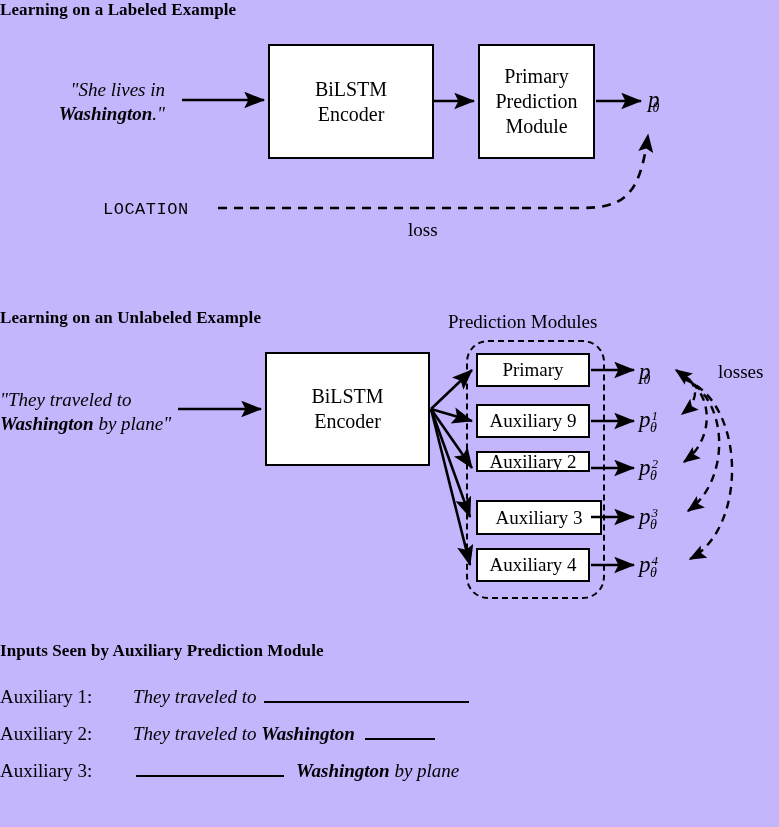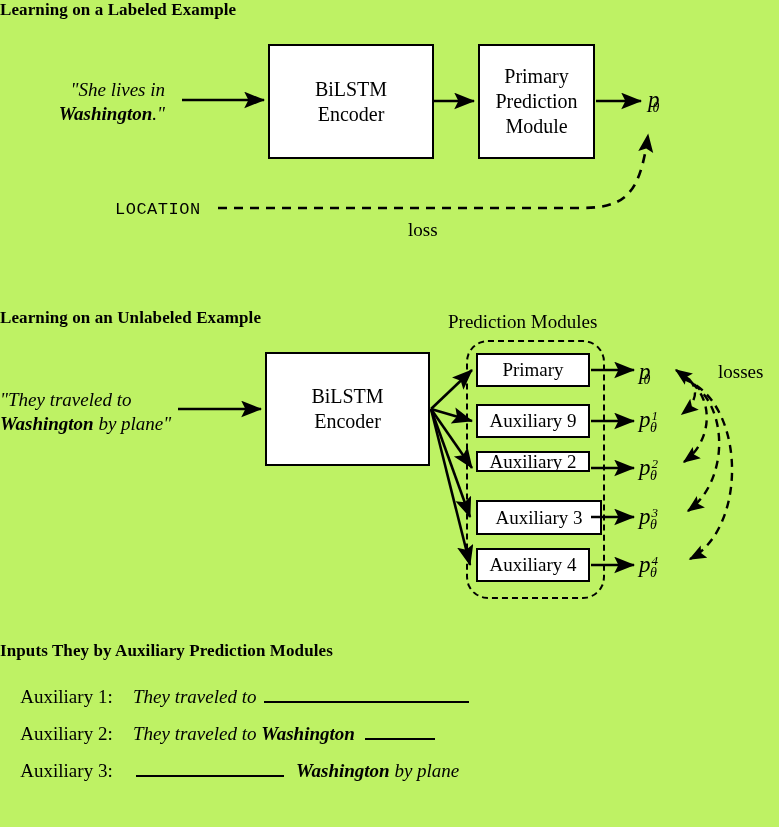--- a/index.html
+++ b/index.html
@@ -4,21 +4,21 @@
 <style>
   html, body {
     margin: 0;
     padding: 0;
     background: #ffffff;
   }
   #page {
     position: relative;
     width: 779px;
     height: 827px;
-    background: #bef264;
+    background: #c4b5fd;
     overflow: hidden;
     font-family: "Liberation Serif", "DejaVu Serif", serif;
     color: #000000;
   }
   .abs { position: absolute; }
 
   .section-title {
     font-family: "Liberation Serif", "DejaVu Serif", serif;
     font-weight: bold;
     font-size: 17px;
@@ -50,21 +50,20 @@
     line-height: 1.28;
     white-space: nowrap;
   }
   .in-text b { font-weight: bold; font-style: italic; }
 
   .mono-label {
     font-family: "Liberation Mono", "DejaVu Sans Mono", monospace;
     font-size: 17px;
     letter-spacing: 0.5px;
     white-space: nowrap;
-    margin-left: 12px;
   }
 
   .plain {
     font-size: 19px;
     white-space: nowrap;
   }
 
   .pvar {
     font-style: italic;
     font-size: 23px;
@@ -96,21 +95,20 @@
     width: 779px; height: 827px;
     pointer-events: none;
   }
 
   .aux-row {
     position: absolute;
     font-size: 19px;
     white-space: nowrap;
     display: flex;
     align-items: baseline;
-    text-align: center;
   }
   .aux-label { width: 133px; display: inline-block; }
   .aux-content { font-style: italic; }
   .aux-content b { font-weight: bold; font-style: italic; }
   .blank {
     display: inline-block;
     border-bottom: 2px solid #000;
     height: 15px;
     vertical-align: baseline;
     margin: 0 3px;
@@ -179,21 +177,21 @@
   </div>
 
   <div class="abs pvar" style="left:639px; top:360px;"><span>p</span><sup></sup><sub>θ</sub></div>
   <div class="abs pvar" style="left:639px; top:408px;"><span>p</span><sup>1</sup><sub>θ</sub></div>
   <div class="abs pvar" style="left:639px; top:456px;"><span>p</span><sup>2</sup><sub>θ</sub></div>
   <div class="abs pvar" style="left:639px; top:505px;"><span>p</span><sup>3</sup><sub>θ</sub></div>
   <div class="abs pvar" style="left:639px; top:553px;"><span>p</span><sup>4</sup><sub>θ</sub></div>
 
   <div class="abs plain" style="left:718px; top:361px;">losses</div>
 
-  <div class="abs section-title" style="left:0px; top:641px;">Inputs They by Auxiliary Prediction Modules</div>
+  <div class="abs section-title" style="left:0px; top:641px;">Inputs Seen by Auxiliary Prediction Module</div>
 
   <div class="aux-row" style="left:0px; top:686px;">
     <span class="aux-label">Auxiliary 1:</span>
     <span class="aux-content"><span>They traveled to </span><span class="blank" style="width:205px;"></span></span>
   </div>
 
   <div class="aux-row" style="left:0px; top:723px;">
     <span class="aux-label">Auxiliary 2:</span>
     <span class="aux-content"><span>They traveled to </span><b>Washington</b><span class="blank" style="width:70px; margin-left:10px;"></span></span>
   </div>

